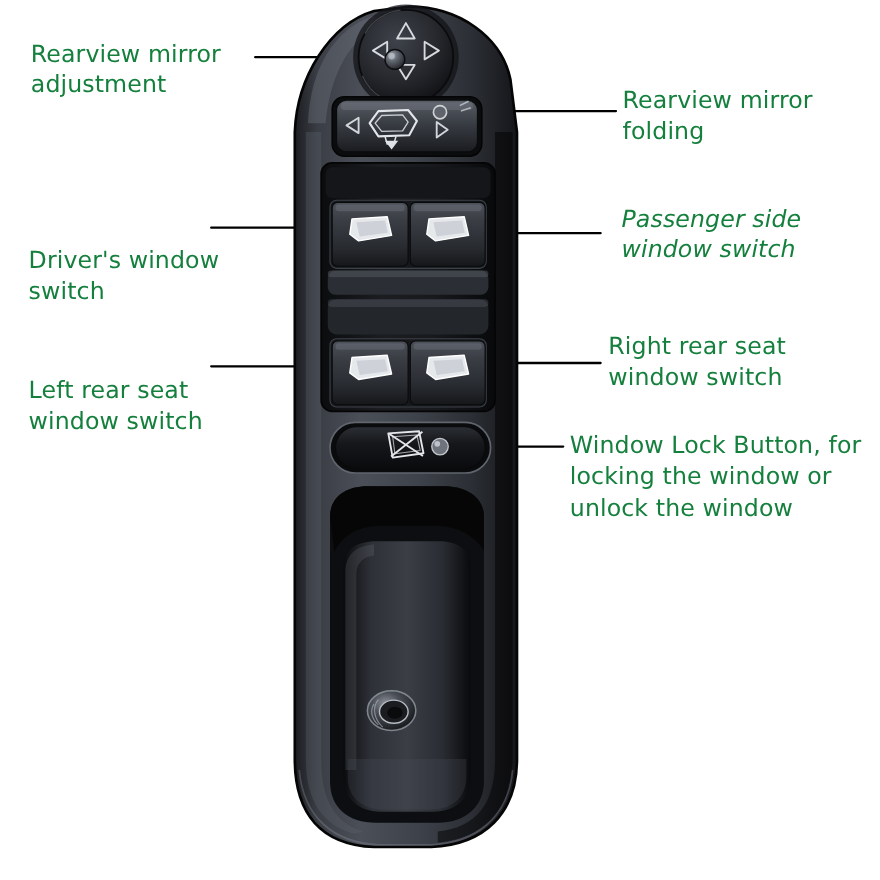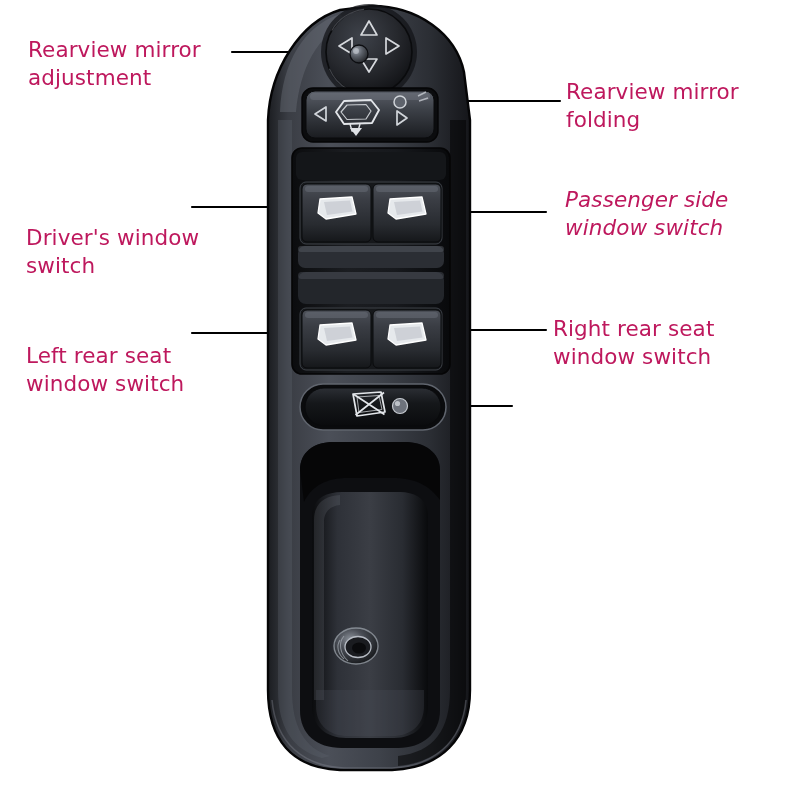--- a/index.html
+++ b/index.html
@@ -23,35 +23,35 @@
     left: 0;
     top: 0;
     width: 800px;
     height: 800px;
   }
   .callout {
     position: absolute;
     font-family: "DejaVu Sans", "Liberation Sans", sans-serif;
     font-size: 21.5px;
     line-height: 1.32;
-    color: #be185d;
+    color: #15803d;
     letter-spacing: 0.1px;
     white-space: pre-line;
     font-weight: 400;
   }
   .callout.right-side { text-align: left; }
   .callout.left-side  { text-align: left; }
 
   
   #cb-mirror-adjust   { left: 28px;  top: 36px;  width: 240px; }
   #cb-mirror-fold     { left: 566px; top: 78px;  width: 230px; }
   #cb-driver-window   { left: 26px;  top: 192px; width: 250px; margin-top: 32px; }
   #cb-passenger-window{ left: 565px; top: 186px; width: 240px; font-style: italic; }
   #cb-left-rear       { left: 26px;  top: 302px; width: 255px; margin-top: 40px; }
-  #cb-right-rear      { left: 553px; top: 315px; width: 240px; }
+  #cb-right-rear      { left: 553px; top: 302px; width: 240px; }
   #cb-window-lock     { left: 518px; top: 392px; width: 276px; }
 </style>
 </head>
 <body>
 
 <div id="stage">
 
   <svg id="diagram-svg" viewBox="0 0 800 800">
     <defs>
 
@@ -313,14 +313,17 @@
 
   <div class="callout right-side" id="cb-passenger-window">Passenger side
 window switch</div>
 
   <div class="callout left-side" id="cb-left-rear">Left rear seat
 window switch</div>
 
   <div class="callout right-side" id="cb-right-rear">Right rear seat
 window switch</div>
 
+  <div class="callout right-side" id="cb-window-lock">Window Lock Button, for
+locking the window or
+unlock the window</div>
 
 </div>
 
 </body></html>

